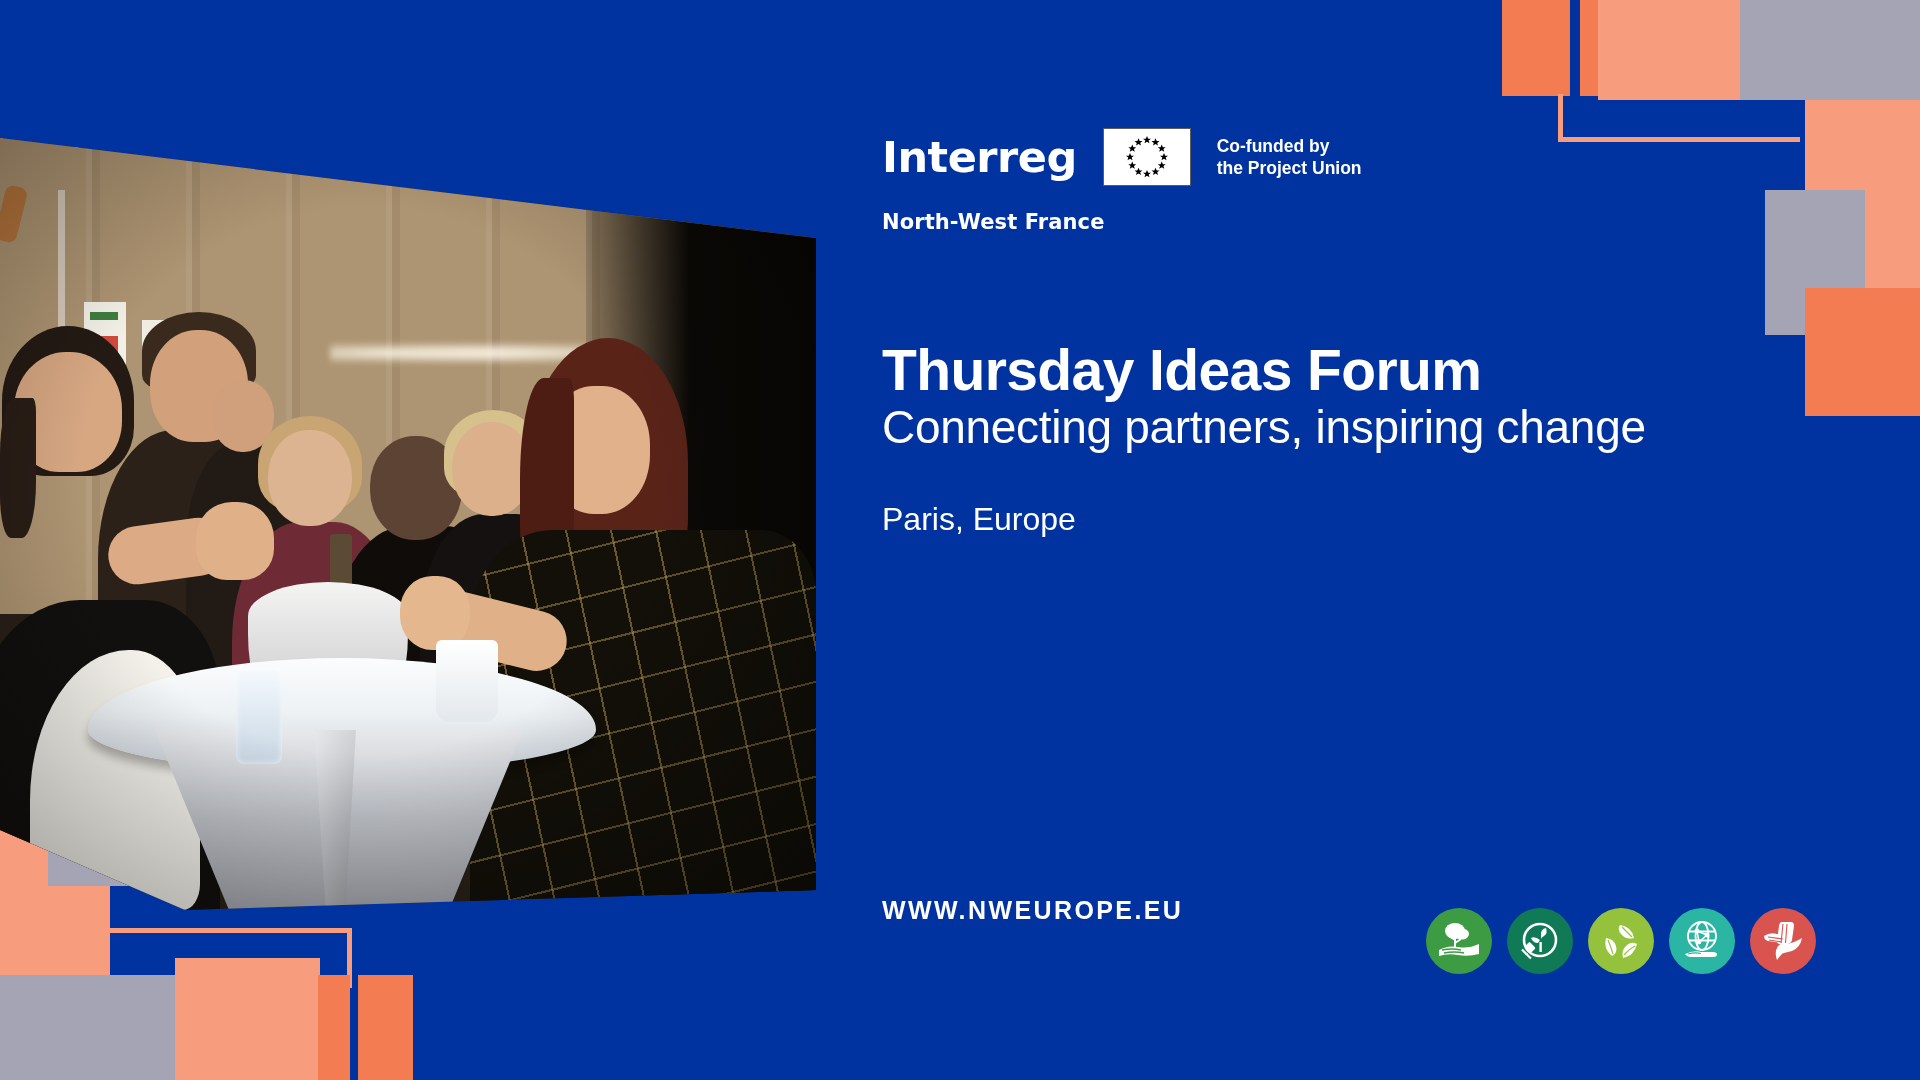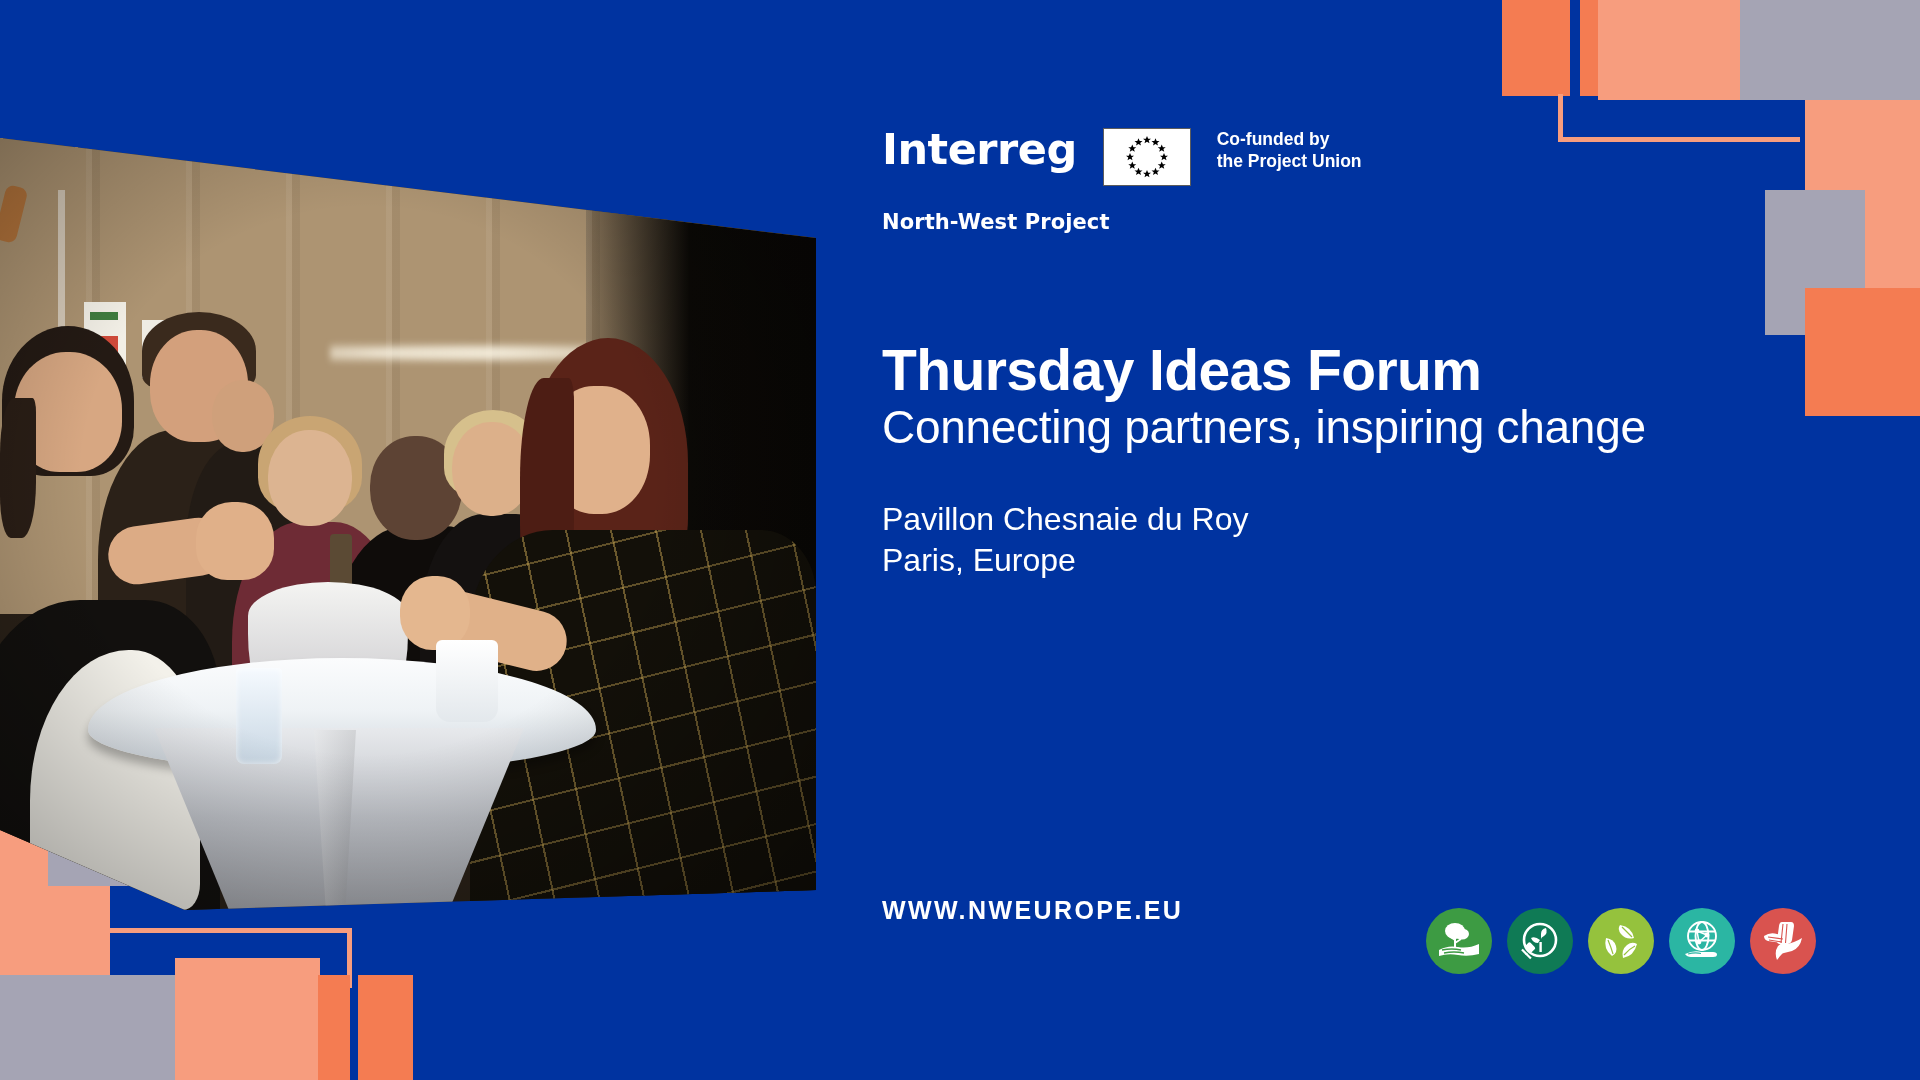--- a/index.html
+++ b/index.html
@@ -195,21 +195,21 @@
     position: absolute;
     left: 882px;
     top: 0;
     width: 1000px;
     height: 1080px;
     color: #ffffff;
   }
 
   
   #logo-block { position:absolute; left:0; top:128px; }
-  .logo-row { display:flex; gap:26px; }
+  .logo-row { display:flex; align-items:center; gap:26px; }
   .interreg-word {
     font-family: "DejaVu Sans", sans-serif;
     font-weight: 700;
     font-size: 43px;
     letter-spacing: -0.5px;
     color:#ffffff;
     line-height:1;
   }
   .eu-emblem {
     width: 88px; height: 58px;
@@ -418,28 +418,27 @@
                   </g>
               </g>
             </g>
           </svg>
         </div>
 
         <div class="eu-funded">Co-funded by
 the Project Union</div>
       </div>
 
-      <div class="nwe-line">North-West Project</div>
+      <div class="nwe-line">North-West France</div>
     </div>
 
     <div id="headline-block">
       <div class="h-title">Thursday Ideas Forum</div>
       <div class="h-sub">Connecting partners, inspiring change</div>
       <div class="h-venue">
-        <div>Pavillon Chesnaie du Roy</div>
         <div>Paris, Europe</div>
       </div>
     </div>
 
     <div id="url-block">WWW.NWEUROPE.EU</div>
   </div>
 
   <div id="badges">
 
     <div class="badge" style="background:#3d9b43">

